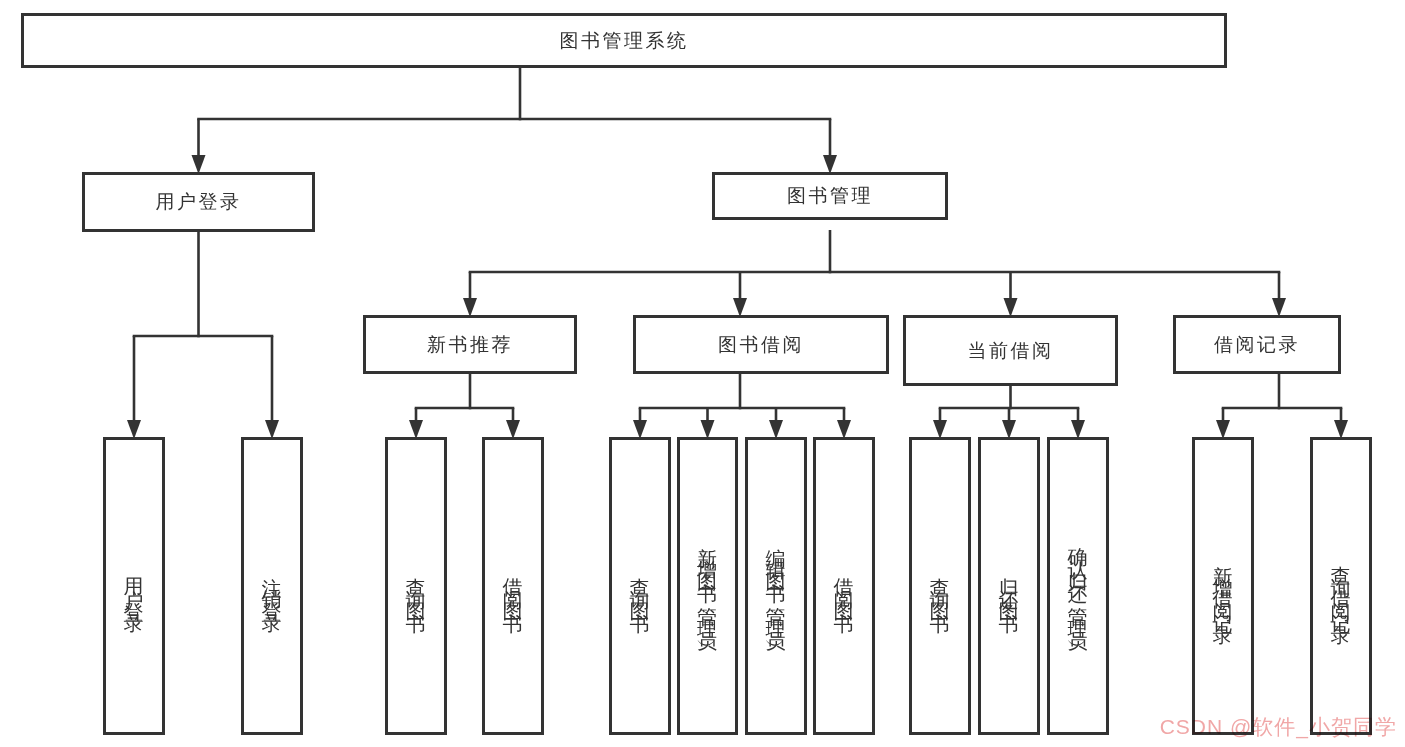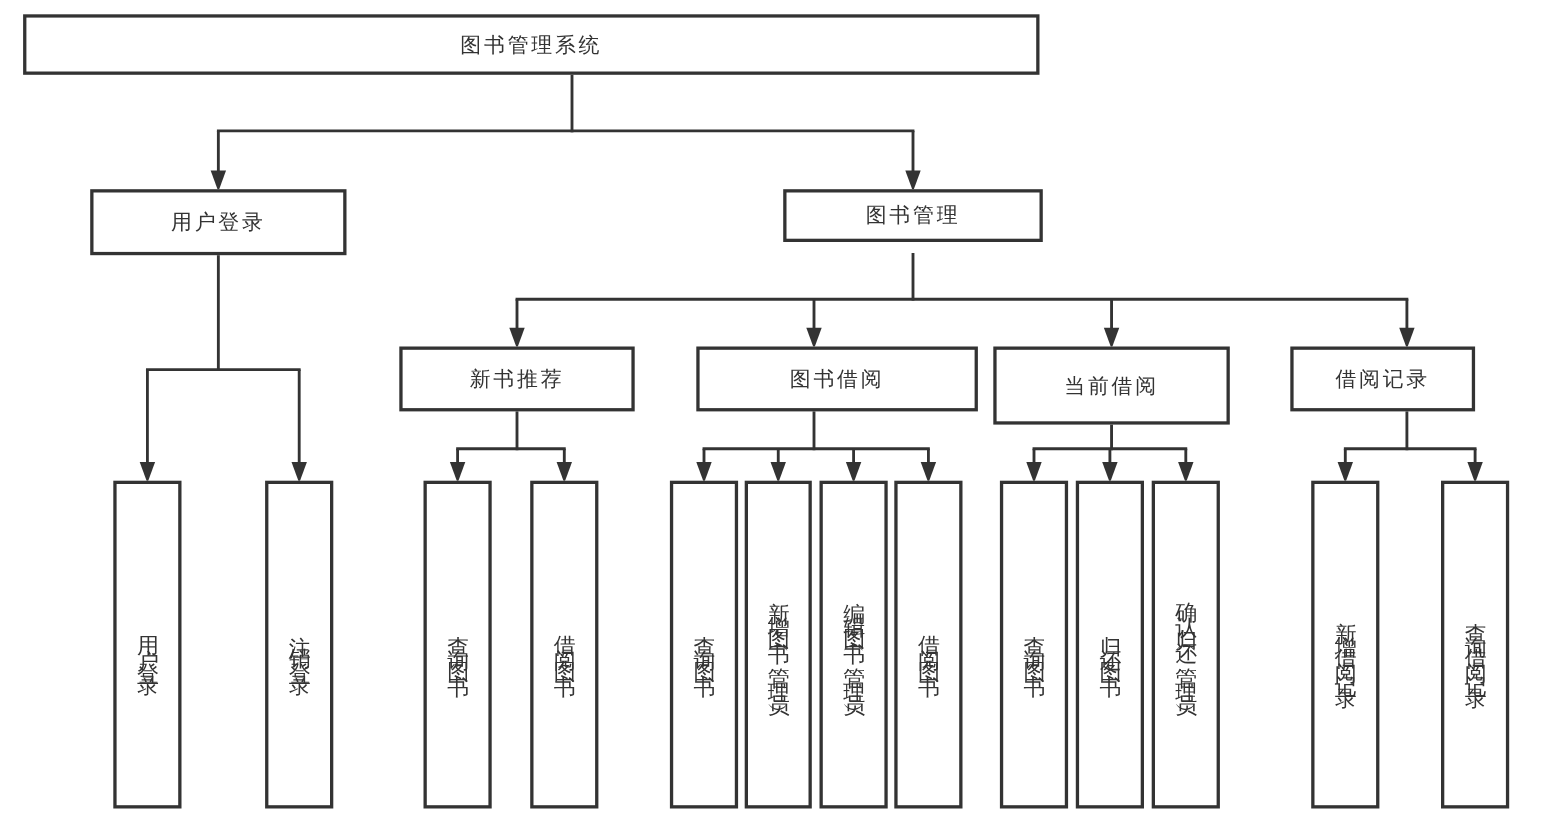--- a/index.html
+++ b/index.html
@@ -112,34 +112,35 @@
       <line x1="1078" y1="408" x2="1078" y2="427" stroke="#333333" stroke-width="2.6"></line>
       <polygon points="1071,420 1085,420 1078,439" fill="#333333"></polygon>
       <line x1="1279" y1="372" x2="1279" y2="409.3" stroke="#333333" stroke-width="2.6"></line>
       <line x1="1221.7" y1="408" x2="1342.3" y2="408" stroke="#333333" stroke-width="2.6"></line>
       <line x1="1223" y1="408" x2="1223" y2="427" stroke="#333333" stroke-width="2.6"></line>
       <polygon points="1216,420 1230,420 1223,439" fill="#333333"></polygon>
       <line x1="1341" y1="408" x2="1341" y2="427" stroke="#333333" stroke-width="2.6"></line>
       <polygon points="1334,420 1348,420 1341,439" fill="#333333"></polygon>
     </svg>
   <div id="nodes">
-      <div class="node h" style="left: 21px; top: 13px; width: 924px; height: 55px;">图书管理系统</div>
+      <div class="node h" style="left: 21px; top: 13px; width: 1206px; height: 55px;">图书管理系统</div>
       <div class="node h" style="left: 82px; top: 172px; width: 233px; height: 60px;">用户登录</div>
       <div class="node h" style="left: 712px; top: 172px; width: 236px; height: 48px;">图书管理</div>
       <div class="node h" style="left: 363px; top: 315px; width: 214px; height: 59px;">新书推荐</div>
       <div class="node h" style="left: 633px; top: 315px; width: 256px; height: 59px;">图书借阅</div>
       <div class="node h" style="left: 903px; top: 315px; width: 215px; height: 71px;">当前借阅</div>
       <div class="node h" style="left: 1173px; top: 315px; width: 168px; height: 59px;">借阅记录</div>
       <div class="node v" style="left: 103px; top: 437px; width: 62px; height: 298px;">用户登录</div>
       <div class="node v" style="left: 241px; top: 437px; width: 62px; height: 298px;">注销登录</div>
       <div class="node v" style="left: 385px; top: 437px; width: 62px; height: 298px;">查询图书</div>
       <div class="node v" style="left: 482px; top: 437px; width: 62px; height: 298px;">借阅图书</div>
       <div class="node v" style="left: 609px; top: 437px; width: 62px; height: 298px;">查询图书</div>
       <div class="node v" style="left: 677px; top: 437px; width: 61px; height: 298px;">新增图书（管理员）</div>
       <div class="node v" style="left: 745px; top: 437px; width: 62px; height: 298px;">编辑图书（管理员）</div>
       <div class="node v" style="left: 813px; top: 437px; width: 62px; height: 298px;">借阅图书</div>
       <div class="node v" style="left: 909px; top: 437px; width: 62px; height: 298px;">查询图书</div>
       <div class="node v" style="left: 978px; top: 437px; width: 62px; height: 298px;">归还图书</div>
       <div class="node v" style="left: 1047px; top: 437px; width: 62px; height: 298px;">确认归还（管理员）</div>
       <div class="node v" style="left: 1192px; top: 437px; width: 62px; height: 298px;">新增借阅记录</div>
       <div class="node v" style="left: 1310px; top: 437px; width: 62px; height: 298px;">查询借阅记录</div>
     </div>
+  <div class="watermark">CSDN @软件_小贺同学</div>
 </div>
 
 </body></html>

